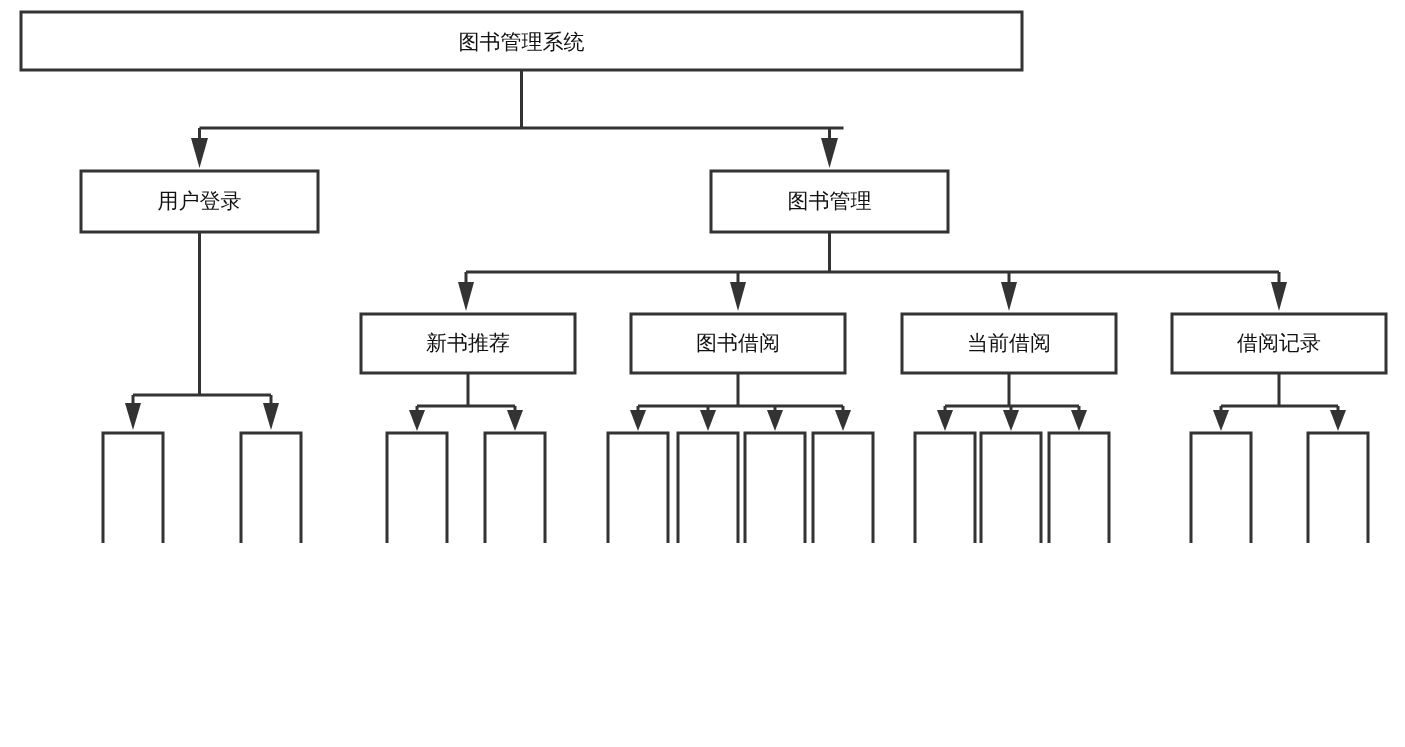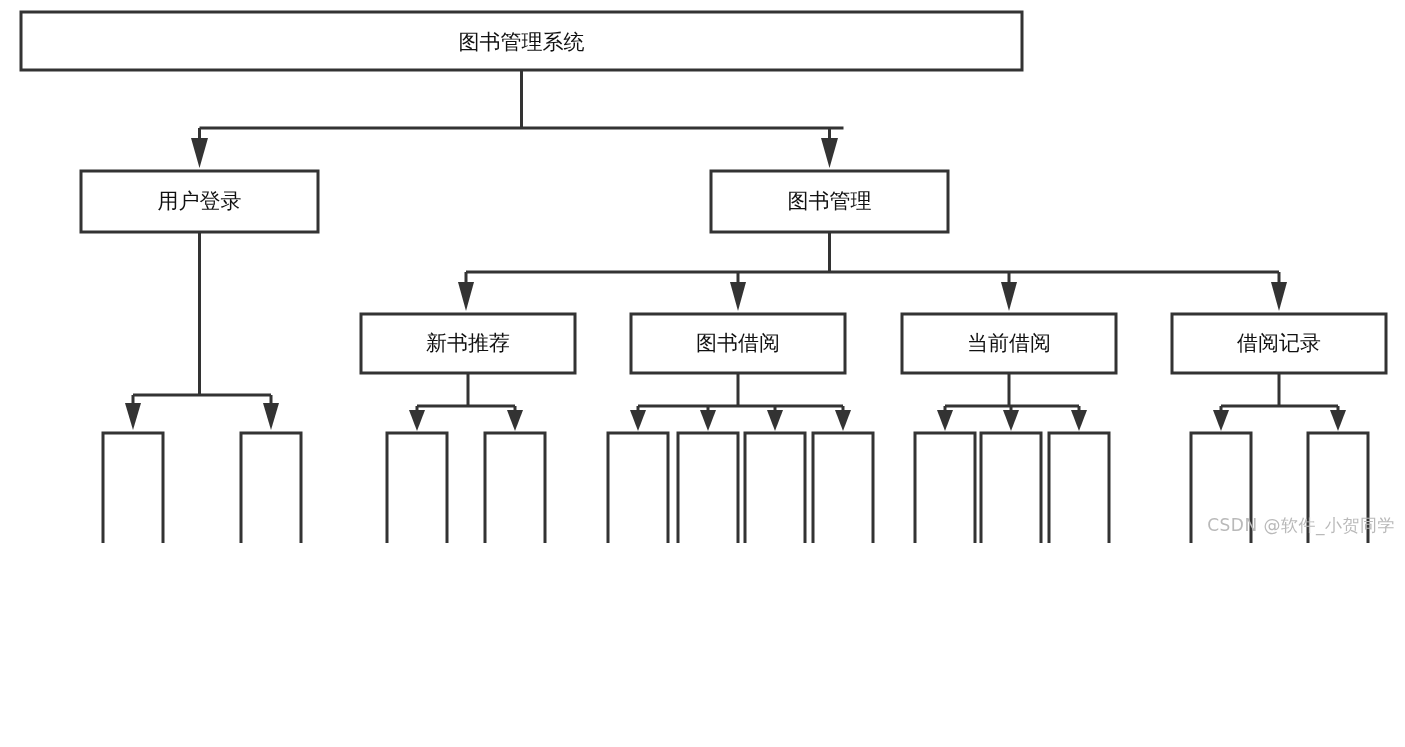--- a/index.html
+++ b/index.html
@@ -217,15 +217,14 @@
   <div class="node-label-v" style="left:915px; top:498px; width:60px; height:240px; display:flex; align-items:flex-start; justify-content:center;">查询图书</div>
 
   <div class="node-label-v" style="left:981px; top:498px; width:60px; height:240px; display:flex; align-items:flex-start; justify-content:center;">归还图书</div>
 
   <div class="node-label-v" style="left:1049px; top:443px; width:60px; height:290px; display:flex; align-items:flex-start; justify-content:center;">确认归还（管理员）</div>
 
   <div class="node-label-v" style="left:1191px; top:470px; width:60px; height:265px; display:flex; align-items:flex-start; justify-content:center;">新增借阅记录</div>
 
   <div class="node-label-v" style="left:1308px; top:470px; width:60px; height:265px; display:flex; align-items:flex-start; justify-content:center;">查询借阅记录</div>
 
-  <div class="watermark">CSDN @软件_小贺同学</div>
 
 </div>
 
 </body></html>

